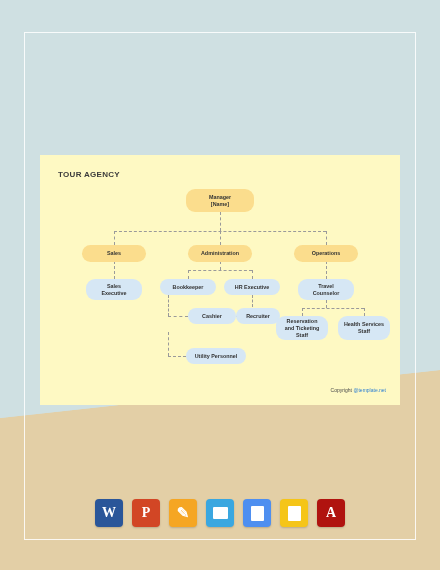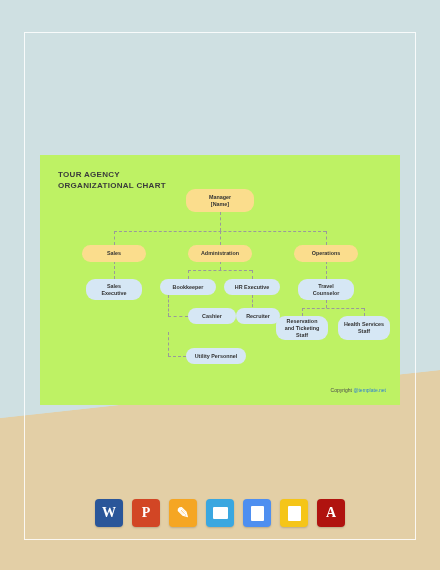--- a/index.html
+++ b/index.html
@@ -33,21 +33,21 @@
   }
   
   #frame {
     position:absolute; left:24px; top:32px; width:392px; height:508px;
     border:1px solid rgba(255,255,255,0.85);
   }
 
   
   #card {
     position:absolute; left:40px; top:155px; width:360px; height:250px;
-    background:#bef264;
+    background:#fef9c3;
   }
 
   .card-title {
     position:absolute; left:18px; top:14px;
     font-size:8px; font-weight:bold; color:#3b3b3b; line-height:11px;
     letter-spacing:0.3px;
   }
 
   
   .node {
@@ -110,21 +110,20 @@
 <div id="bg-top"></div>
 <div id="bg-bottom"></div>
 <div id="bg-diag"></div>
 <div id="bg-diag-top"></div>
 <div id="frame"></div>
 
 <div id="card">
 
   <div class="card-title">
     <div>TOUR AGENCY</div>
-    <div>ORGANIZATIONAL CHART</div>
   </div>
 
   <div class="ln ln-v" style="left:180px; top:57px; height:19px;"></div>
   <div class="ln ln-h" style="left:74px; top:76px; width:212px;"></div>
   <div class="ln ln-v" style="left:74px;  top:76px; height:14px;"></div>
   <div class="ln ln-v" style="left:180px; top:76px; height:14px;"></div>
   <div class="ln ln-v" style="left:286px; top:76px; height:14px;"></div>
 
   <div class="ln ln-v" style="left:74px; top:106px; height:18px;"></div>
 

